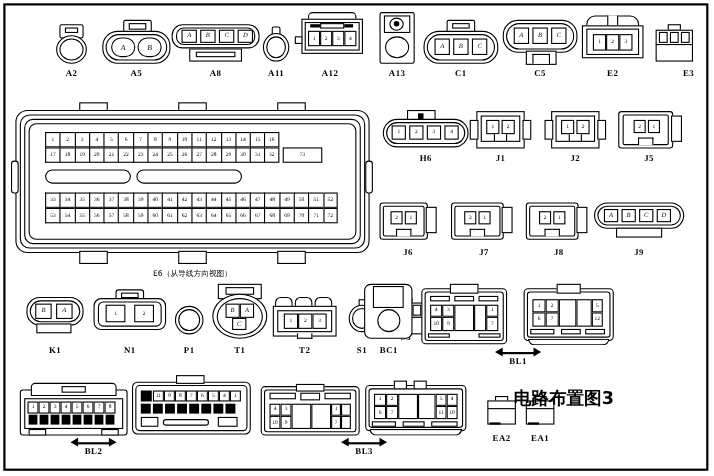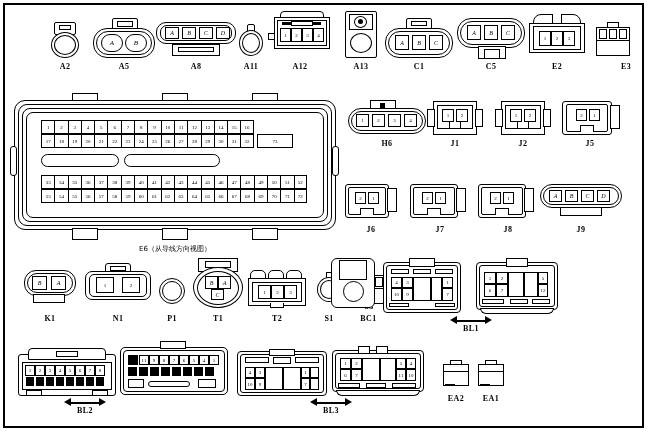--- a/index.html
+++ b/index.html
@@ -436,21 +436,21 @@
 
   <div class="conn" style="left:330px;top:258px;width:0;height:0;"></div>
   <div class="conn" style="left:330px;top:258px;width:0;height:0;"></div>
   <div class="conn" style="left:331px;top:259px;width:0;height:0;"></div>
 
   <div class="conn" style="left:331px;top:258px;width:44px;height:50px;">
     <div class="bx" style="left:0;top:0;width:44px;height:50px;border-radius:6px;"></div>
     <div class="bxt" style="left:8px;top:2px;width:28px;height:20px;"></div>
     <div class="rnd" style="left:12px;top:23px;width:21px;height:21px;"></div>
   </div>
-  <div class="lbl" style="left:348px;top:314px;width:41px;">BC1</div>
+  <div class="lbl" style="left:333px;top:314px;width:41px;">BC1</div>
 
   <div class="conn" style="left:383px;top:258px;width:78px;height:55px;">
     <div class="bx" style="left:0;top:4px;width:78px;height:51px;border-radius:4px;"></div>
     <div class="bxt" style="left:3px;top:7px;width:72px;height:45px;border-radius:3px;"></div>
     <div class="bx" style="left:26px;top:0;width:26px;height:9px;"></div>
     <div class="bxt" style="left:8px;top:11px;width:18px;height:5px;"></div>
     <div class="bxt" style="left:30px;top:11px;width:18px;height:5px;"></div>
     <div class="bxt" style="left:52px;top:11px;width:18px;height:5px;"></div>
     <div class="pin" style="left:8px;top:19px;width:11px;height:11px;">4</div>
     <div class="pin" style="left:19px;top:19px;width:11px;height:11px;">3</div>
@@ -600,14 +600,15 @@
 
   <div class="conn" style="left:478px;top:360px;width:26px;height:26px;">
     <div class="bxt" style="left:7px;top:0;width:12px;height:6px;"></div>
     <div class="bx" style="left:0;top:4px;width:26px;height:8px;"></div>
     <div class="bx" style="left:0;top:11px;width:26px;height:15px;"></div>
     <div class="fill" style="left:2px;top:24px;width:10px;height:2px;"></div>
   </div>
   <div class="lbl" style="left:471px;top:394px;width:40px;">EA1</div>
 
   <div id="title">
+    <div>电路布置图3</div>
   </div>
 </div>
 
 </body></html>

